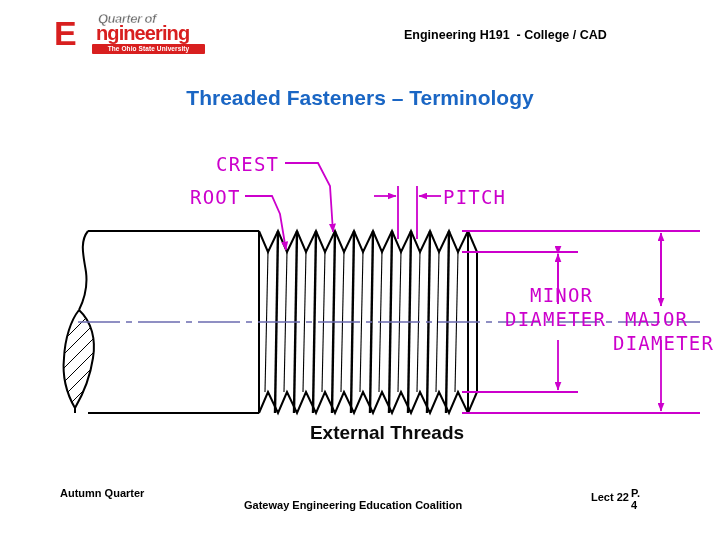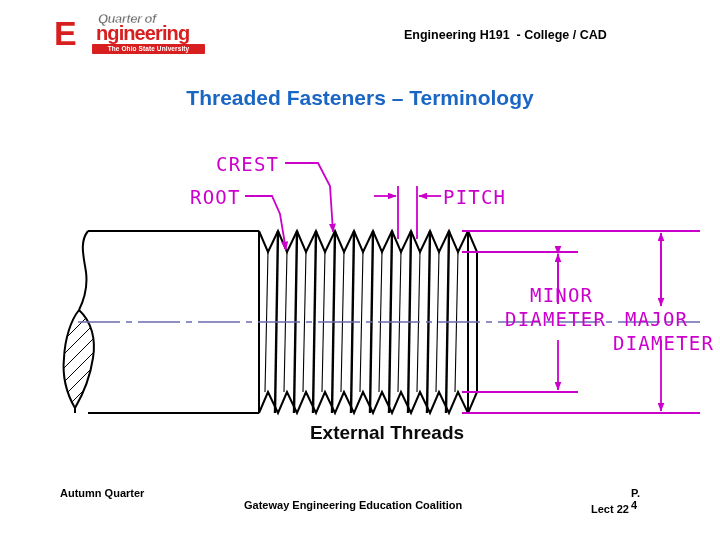--- a/index.html
+++ b/index.html
@@ -132,21 +132,21 @@
     left: 0;
     top: 487px;
     width: 647px;
     height: 16px;
     font-size: 11px;
     font-weight: bold;
     color: #000000;
   }
   #footer-left { position: absolute; left: 60px; top: 0; }
   #footer-center { position: absolute; left: 244px; top: 12px; text-align: center; }
-  #footer-lect { position: absolute; left: 563px; top: 16px; padding-left: 28px; }
+  #footer-lect { position: absolute; left: 563px; top: 4px; padding-left: 28px; }
   #footer-page { position: absolute; left: 631px; top: 0; }
 </style>
 </head>
 <body>
 
 <div id="slide">
 
   <div id="logo">
     <div id="logo-college">Quarter of</div>
     <div id="logo-bigE">E</div>

